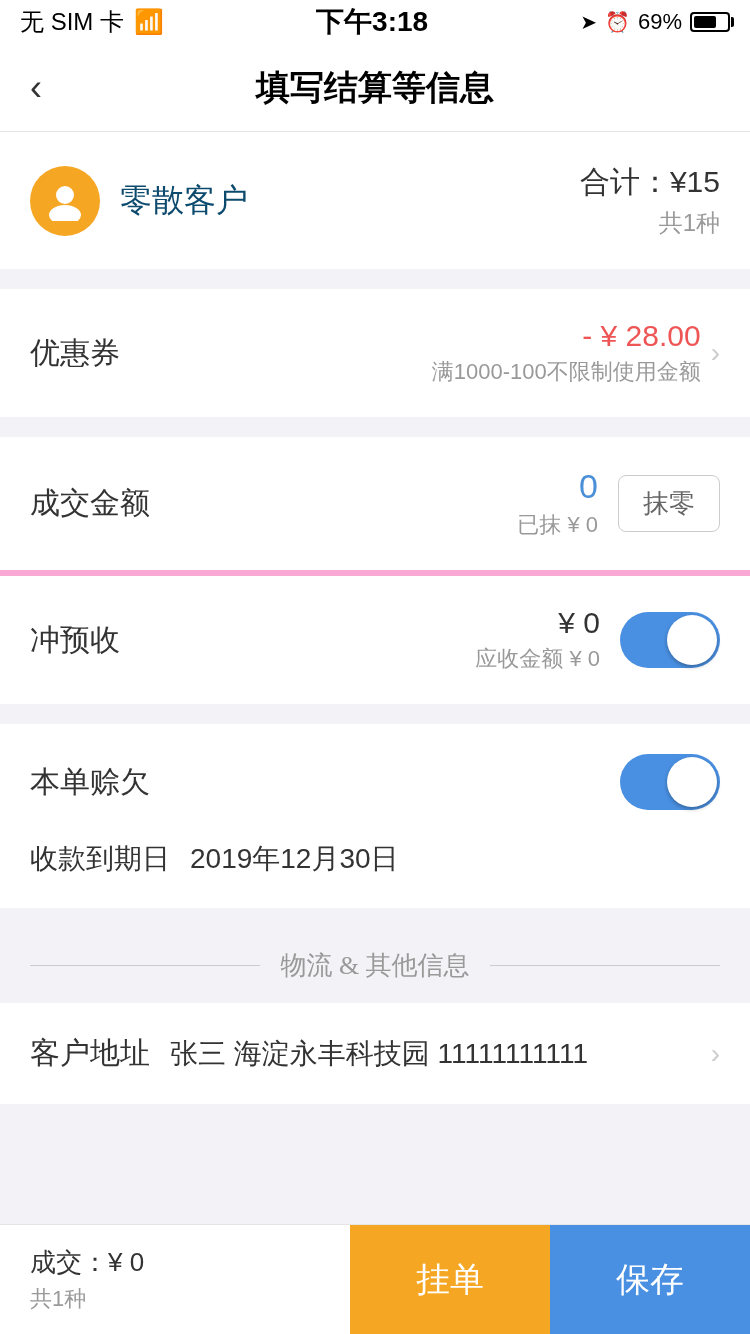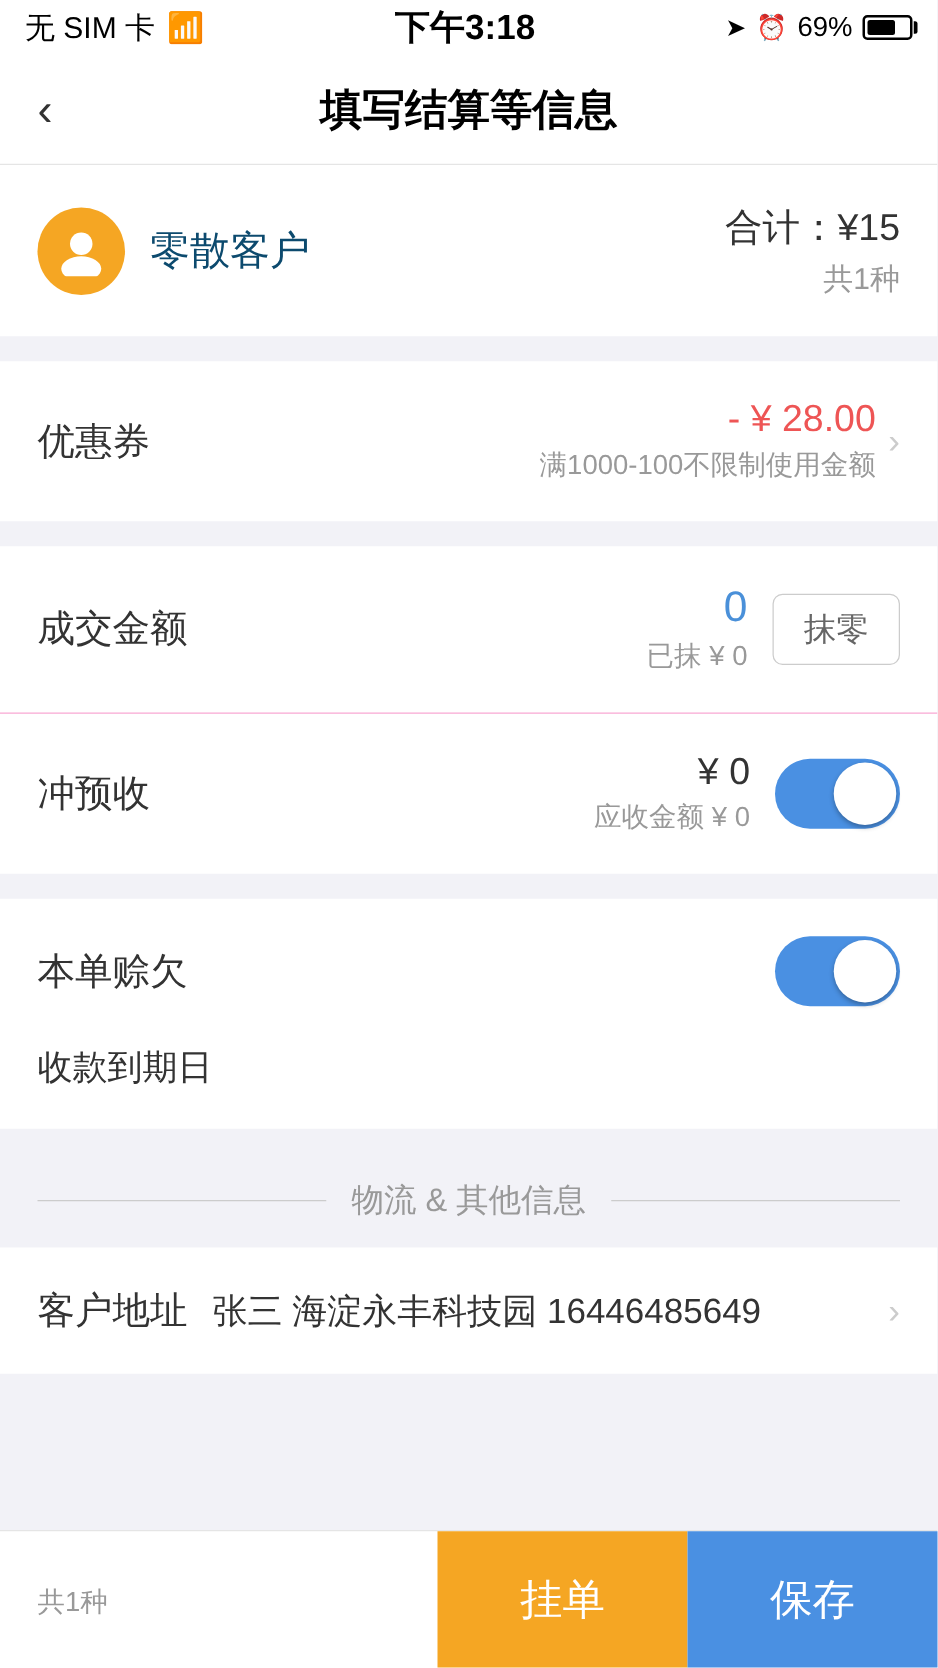--- a/index.html
+++ b/index.html
@@ -169,21 +169,21 @@
     
     .amount-section {
       background: #fff;
       margin-bottom: 20px;
     }
     .amount-row {
       padding: 30px 30px;
       display: flex;
       align-items: center;
       justify-content: space-between;
-      border-bottom: 1px solid #f9a8d4;
+      border-bottom: 6px solid #f9a8d4;
     }
     .amount-row:last-child { border-bottom: none; }
     .amount-label {
       font-size: 30px;
       color: #333;
     }
     .amount-right {
       display: flex;
       align-items: center;
       gap: 20px;
@@ -273,20 +273,21 @@
       margin-bottom: 0;
     }
     .divider-line {
       flex: 1;
       height: 1px;
       background: #ccc;
     }
     .divider-text {
       font-size: 26px;
       color: #999;
+      font-family: Liberation Serif, serif;
     }
 
     
     .address-section {
       background: #fff;
       margin-top: 0;
       margin-bottom: 20px;
     }
     .address-row {
       padding: 30px 30px;
@@ -444,38 +445,42 @@
 
   <div class="debt-section card">
     <div class="debt-row">
       <span class="debt-label">本单赊欠</span>
       <div class="toggle">
         <div class="toggle-knob"></div>
       </div>
     </div>
     <div class="date-row">
       <span class="date-label">收款到期日</span>
+      <span class="date-value">2019年12月30日</span>
     </div>
   </div>
 
   <div class="section-divider">
     <div class="divider-line"></div>
     <span class="divider-text">物流 &amp; 其他信息</span>
     <div class="divider-line"></div>
   </div>
 
   <div class="address-section card">
     <div class="address-row">
       <span class="address-label">客户地址</span>
-      <span class="address-value">张三 海淀永丰科技园 16446485649</span>
+      <span class="address-value">张三 海淀永丰科技园 11111111111</span>
       <span class="chevron-right" style="margin-left:10px;">›</span>
     </div>
   </div>
 
 </div>
 
 <div class="bottom-bar">
   <div class="bottom-info">
+    <div class="bottom-deal">
+      <span>成交：</span><span>¥ 0</span>
+    </div>
     <div class="bottom-count">共1种</div>
   </div>
   <button class="bottom-btn btn-pending">挂单</button>
   <button class="bottom-btn btn-save">保存</button>
 </div>
 
 </body></html>

